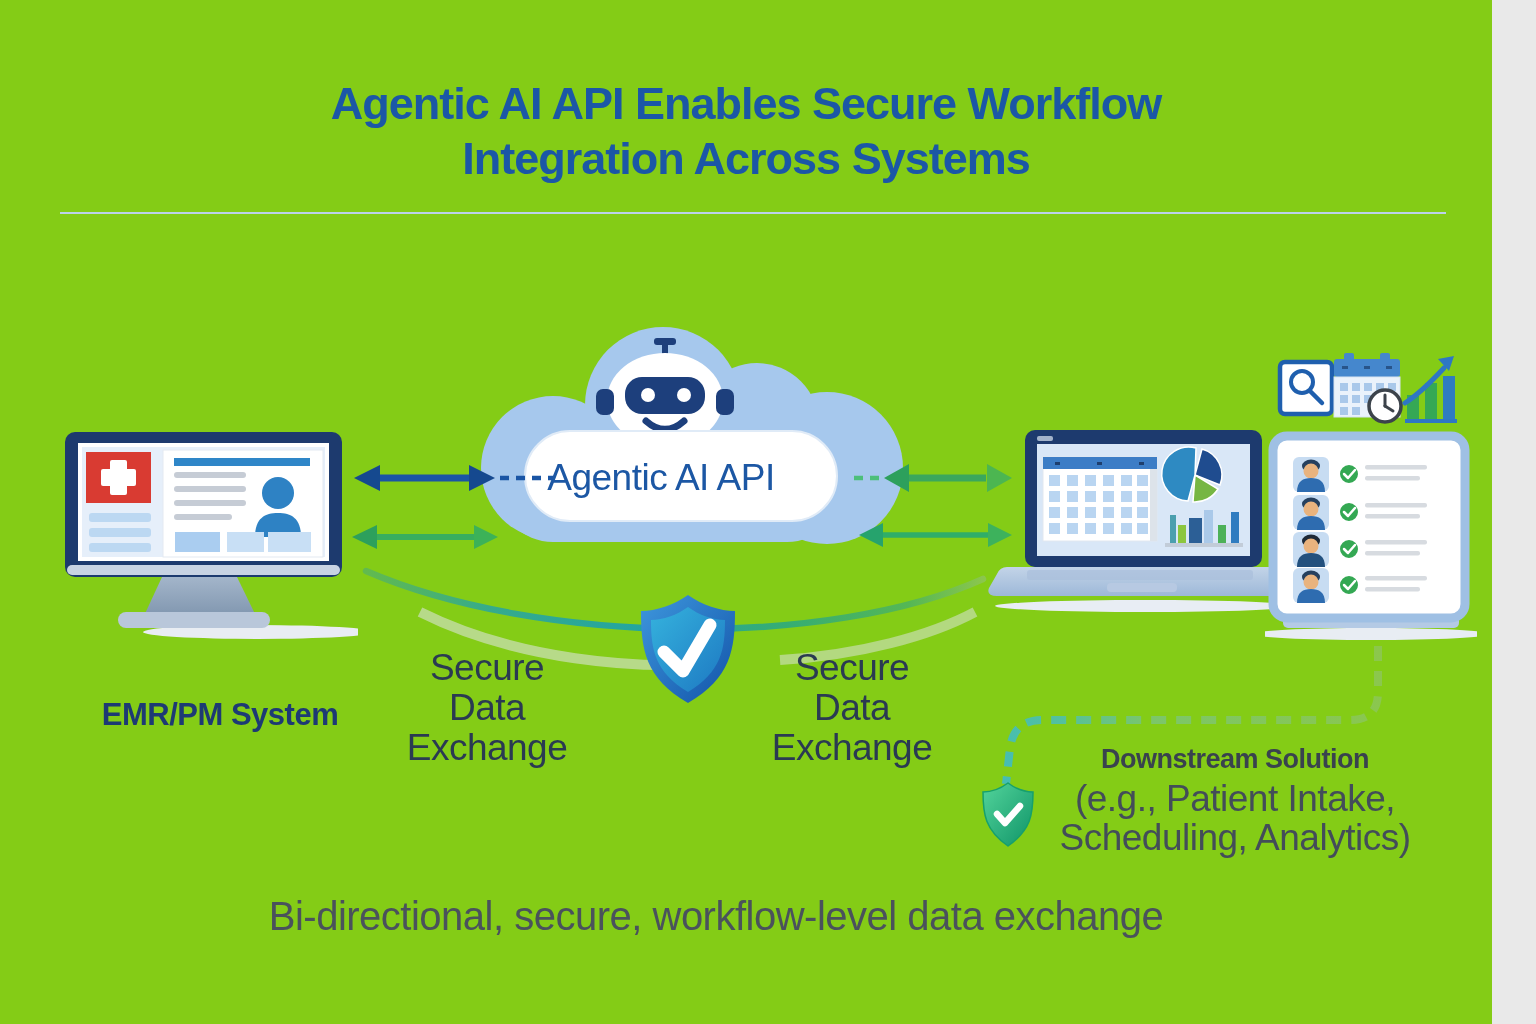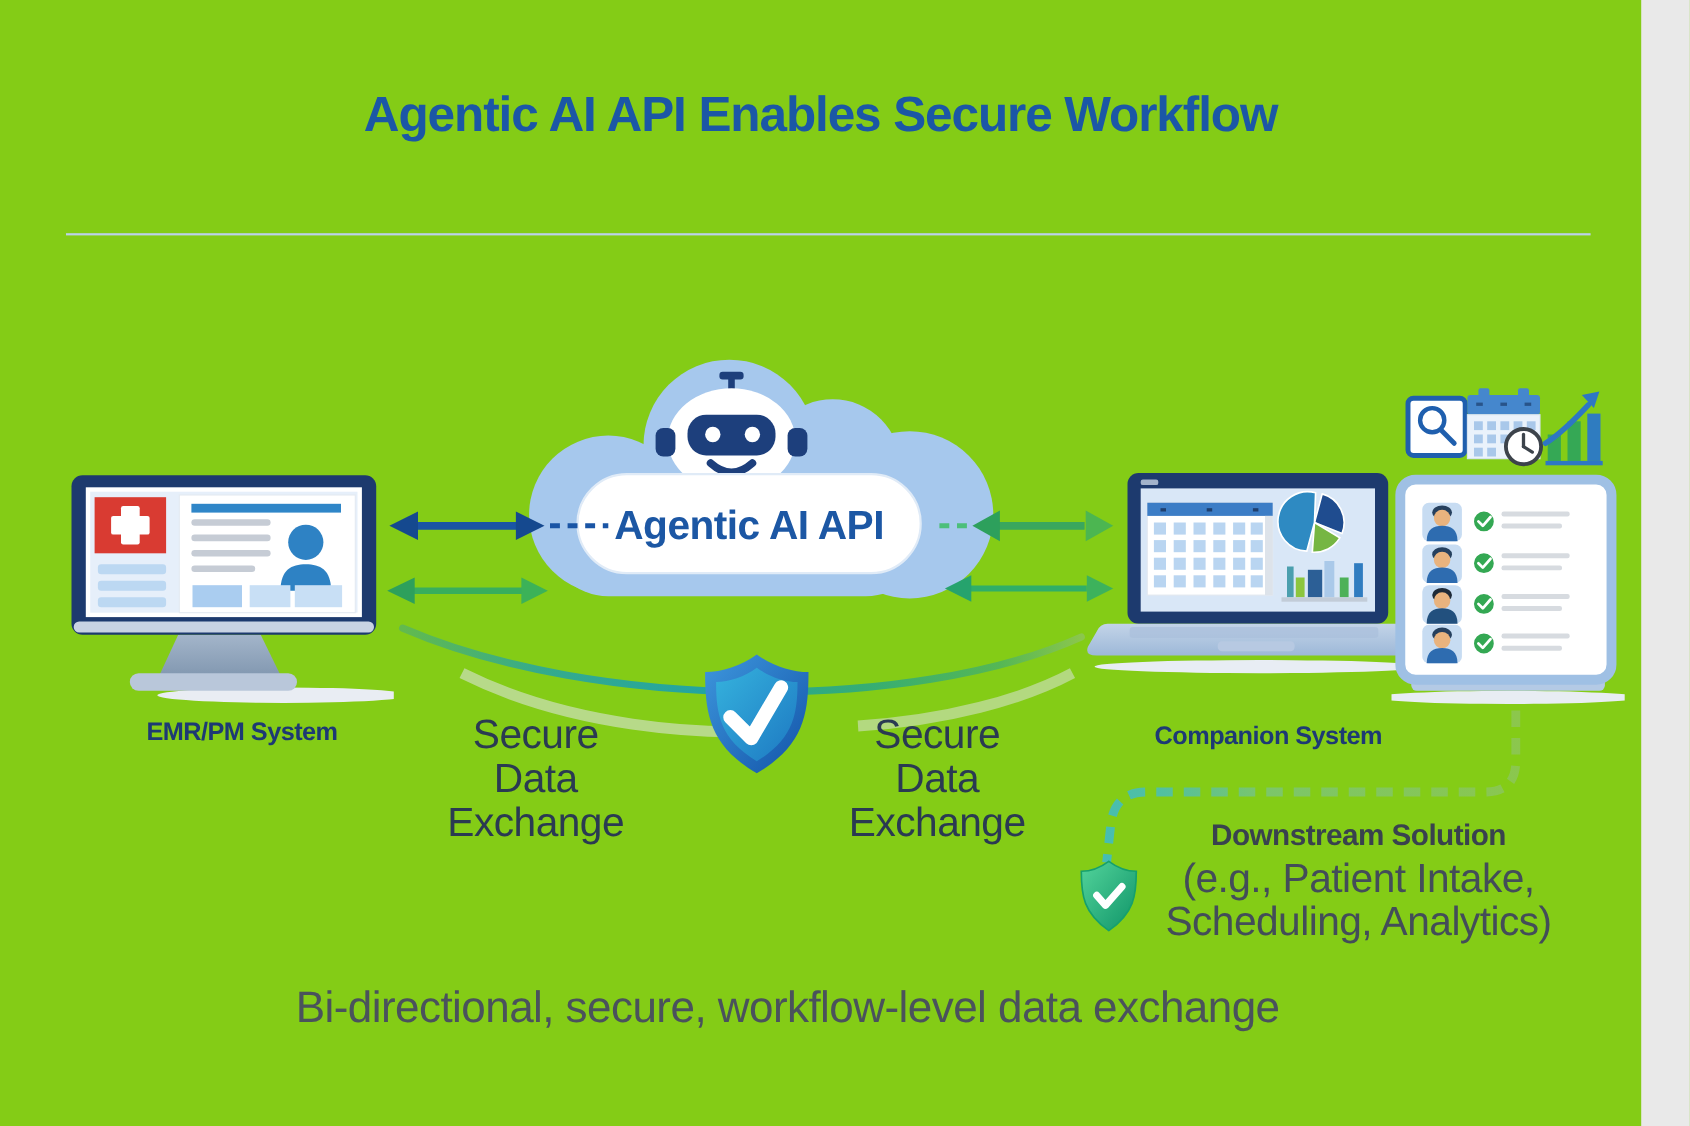--- a/index.html
+++ b/index.html
@@ -9,24 +9,24 @@
     font-family:"Liberation Sans", sans-serif;
   }
   .abs{position:absolute;}
   .txt{position:absolute;text-align:center;}
   .title{
     left:0;right:0;top:76px;
     font-size:45px;font-weight:bold;color:#1b57a6;
     line-height:55px;letter-spacing:-1px;
   }
   .divider{left:60px;right:46px;top:212px;height:2px;background:#bcd2ea;}
-  .node-label{font-size:23px;font-weight:bold;color:#1d3a74;letter-spacing:-0.5px;}
+  .node-label{font-size:31px;font-weight:bold;color:#1d3a74;letter-spacing:-0.5px;margin-top:45px;}
   .api-label{
-    left:501px;top:457px;width:360px;
-    font-size:37px;font-weight:bold;color:#1c57a4;letter-spacing:-0.5px;
+    left:481px;top:457px;width:360px;
+    font-size:37px;font-weight:normal;color:#1c57a4;letter-spacing:-0.5px;
   }
   .secure{
     width:220px;font-size:37px;color:#2a3a52;line-height:40px;letter-spacing:-0.5px;
   }
   .downstream{
     left:1035px;top:740px;width:400px;line-height:39px;letter-spacing:-0.5px;
   }
   .downstream .ds-title{font-size:27px;font-weight:bold;color:#39424e;}
   .downstream .ds-sub{font-size:37px;color:#434d59;}
   .caption{
@@ -34,20 +34,21 @@
     font-size:40px;color:#4a525c;letter-spacing:-0.5px;
   }
 </style>
 </head>
 <body>
 
 <div class="stage">
 
   <div class="txt title">
     <div>Agentic AI API Enables Secure Workflow</div>
+    <div>Integration Across Systems</div>
   </div>
   <div class="abs divider"></div>
 
   <svg class="abs" style="left:58px;top:423px;" width="300" height="220" viewBox="0 0 300 220">
     <defs>
       <linearGradient id="standG" x1="0" y1="0" x2="0" y2="1">
         <stop offset="0" stop-color="#a3b5ca"></stop>
           <stop offset="1" stop-color="#7f95ae"></stop>
       </linearGradient>
     </defs>
@@ -336,21 +337,20 @@
         <stop offset="0" stop-color="#53d49b"></stop>
           <stop offset="1" stop-color="#0f9468"></stop>
       </linearGradient>
     </defs>
     <path d="M 28,3 C 36,9 46,12 53,12 C 53,34 51,50 28,66 C 5,50 3,34 3,12 C 10,12 20,9 28,3 Z" fill="url(#gsh)" stroke="#16a06d" stroke-width="1.5"></path>
     <polyline points="17,34 25,43 40,26" stroke="#ffffff" stroke-width="6.5" fill="none" stroke-linecap="round" stroke-linejoin="round"></polyline>
   </svg>
 
   <div class="txt node-label" style="left:70px;top:652px;width:300px;">EMR/PM System</div>
 
-  <div class="txt node-label" style="left:1003px;top:655px;width:300px;">Companion System</div>
 
   <div class="txt secure" style="left:377px;top:648px;">
     <div>Secure</div>
     <div>Data Exchange</div>
   </div>
 
   <div class="txt secure" style="left:742px;top:648px;">
     <div>Secure</div>
     <div>Data Exchange</div>
   </div>

